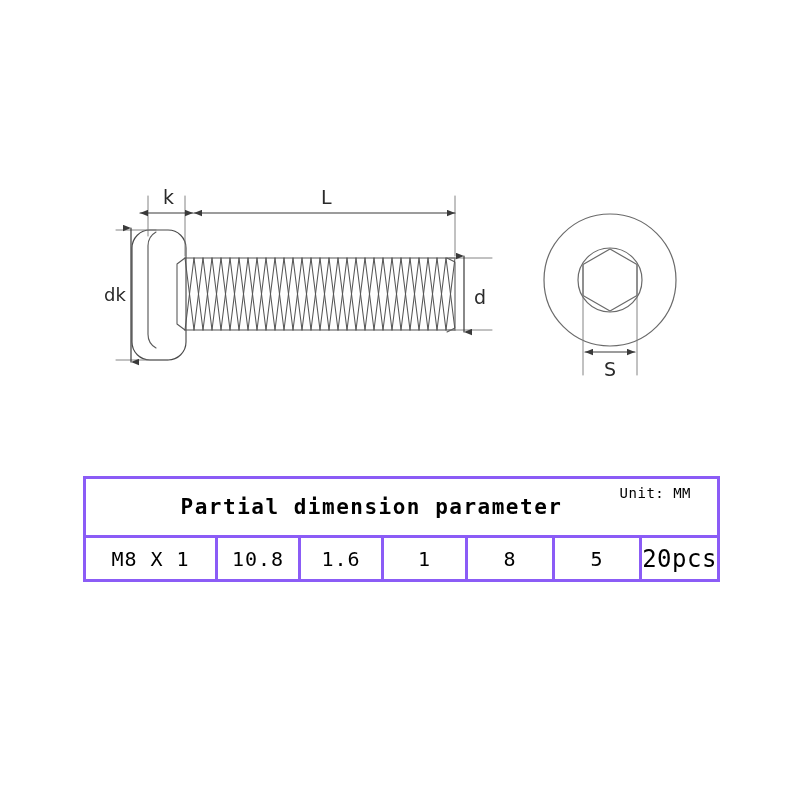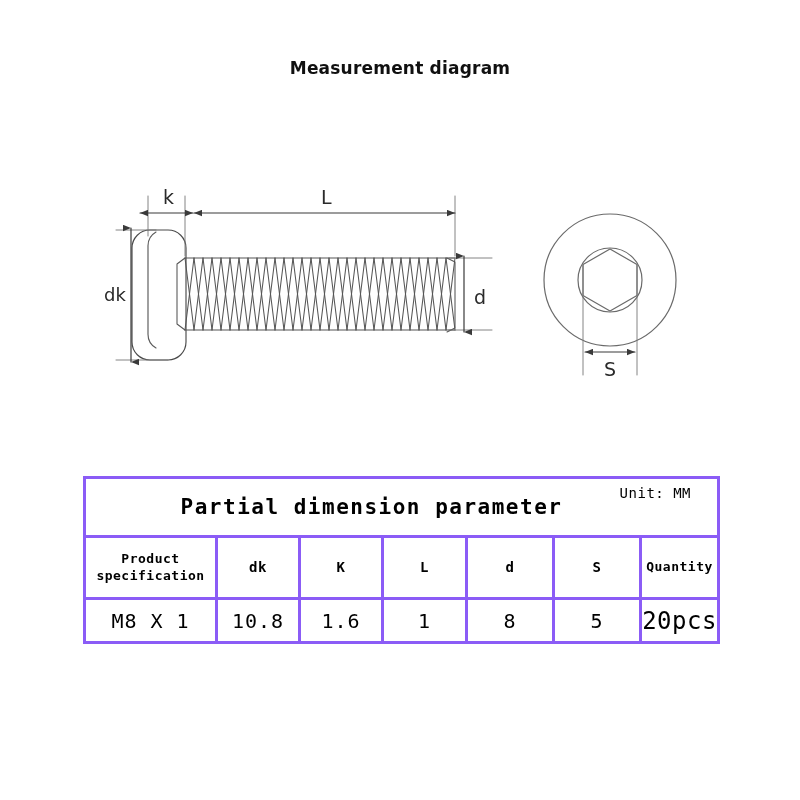--- a/index.html
+++ b/index.html
@@ -111,21 +111,20 @@
     font-size: 20px;
     letter-spacing: 1px;
   }
   .data-cell.qty { font-size: 24px; letter-spacing: 0.5px; }
 </style>
 </head>
 <body>
 
 <div id="page">
 
-  <div id="title">Measurement diagram</div>
 
   <div id="drawing">
     <svg width="800" height="470" viewBox="0 0 800 470" xmlns="http://www.w3.org/2000/svg">
       <defs>
         <marker id="arrR" markerWidth="9" markerHeight="9" refX="8" refY="3.2" orient="auto" markerUnits="userSpaceOnUse">
           <path d="M0,0 L8,3.2 L0,6.4 z" fill="#3a3a3a"></path>
         </marker>
         <marker id="arrL" markerWidth="9" markerHeight="9" refX="0" refY="3.2" orient="auto" markerUnits="userSpaceOnUse">
           <path d="M8,0 L0,3.2 L8,6.4 z" fill="#3a3a3a"></path>
         </marker>
@@ -280,32 +279,20 @@
       <col style="width:78px">
     </colgroup>
     <tbody>
       <tr>
         <td class="title-cell outer-left outer-right outer-top" colspan="7">
           <span class="ttl">Partial dimension parameter</span>
           <span class="unit">Unit: MM</span>
         </td>
       </tr>
       <tr>
-        <td class="hdr-cell small outer-left">
-          <span>Product</span><br>
-          <span>specification</span>
-        </td>
-        <td class="hdr-cell">dk</td>
-        <td class="hdr-cell">K</td>
-        <td class="hdr-cell">L</td>
-        <td class="hdr-cell">d</td>
-        <td class="hdr-cell">S</td>
-        <td class="hdr-cell small outer-right">Quantity</td>
-      </tr>
-      <tr>
         <td class="data-cell outer-left outer-bottom">M8 X 1</td>
         <td class="data-cell outer-bottom">10.8</td>
         <td class="data-cell outer-bottom">1.6</td>
         <td class="data-cell outer-bottom">1</td>
         <td class="data-cell outer-bottom">8</td>
         <td class="data-cell outer-bottom">5</td>
         <td class="data-cell qty outer-right outer-bottom">20pcs</td>
       </tr>
     </tbody>
   </table>

